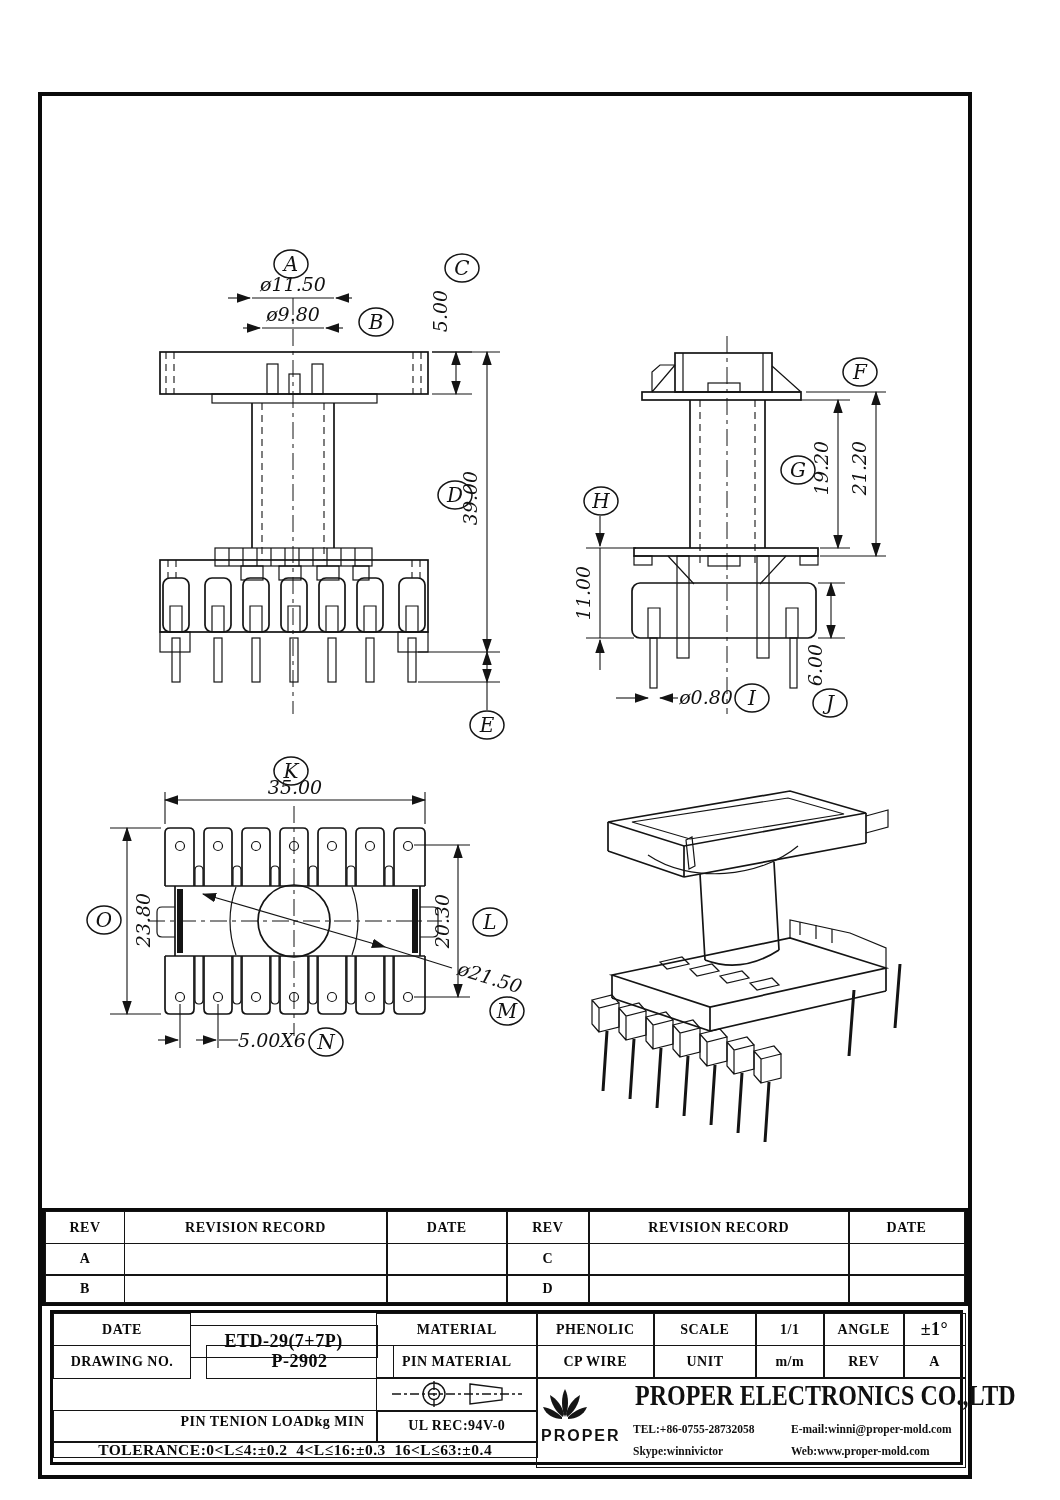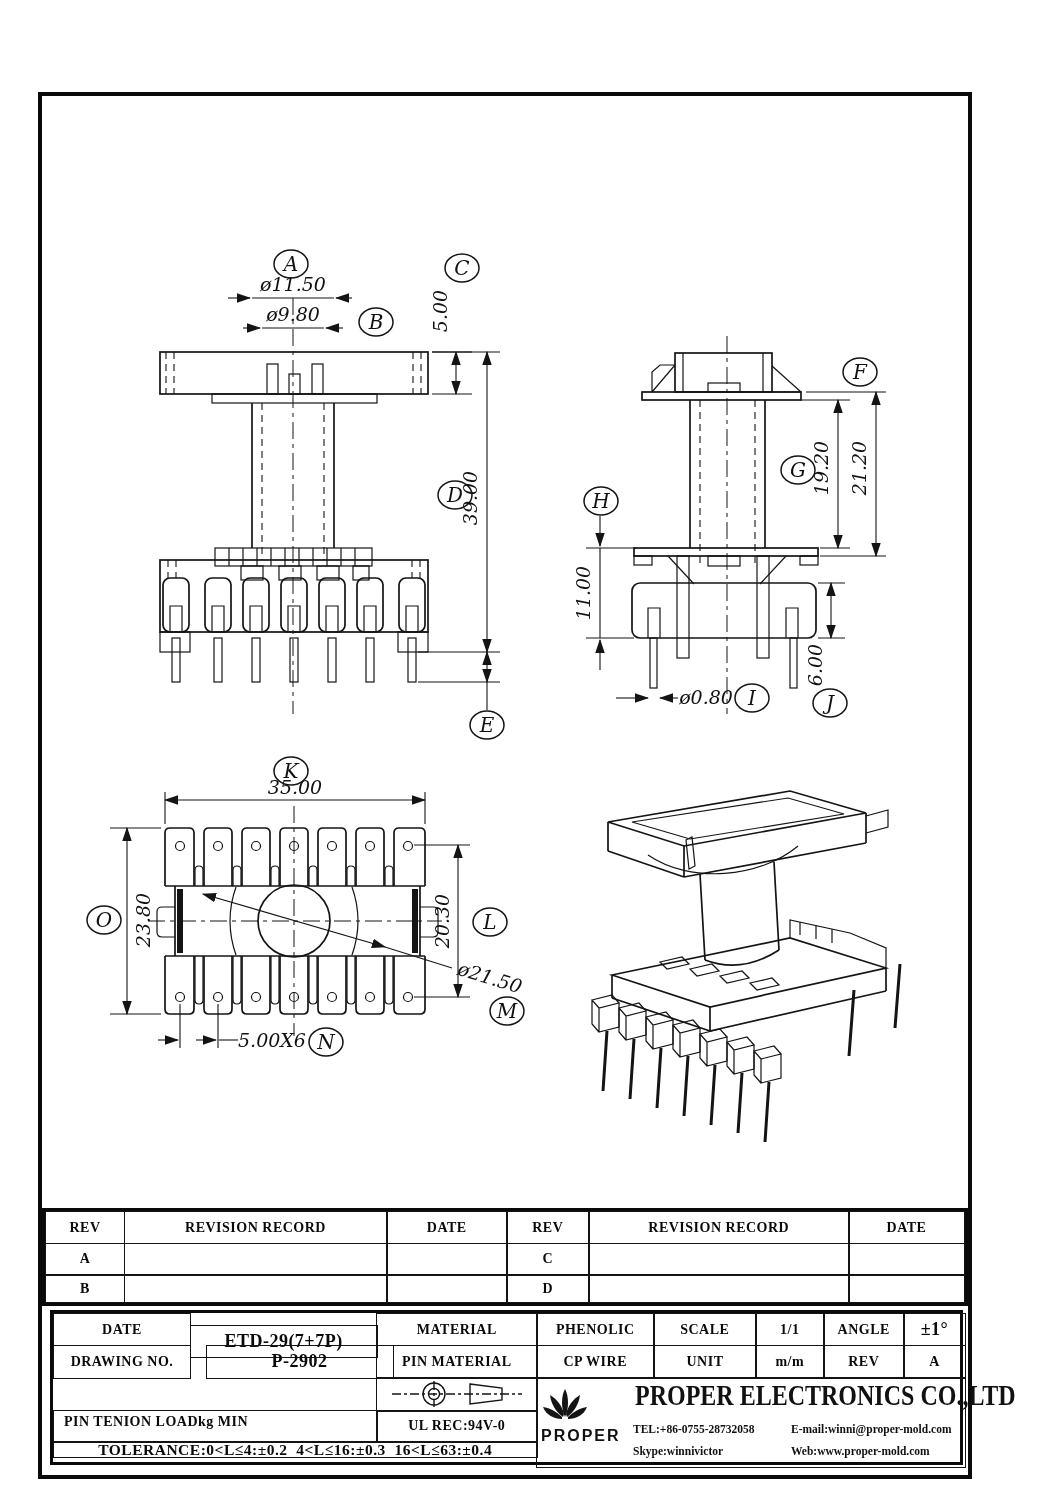--- a/index.html
+++ b/index.html
@@ -20,21 +20,21 @@
   .baltxt{font:italic 20px "DejaVu Serif",serif;fill:#111;text-anchor:middle;}
   .dimtxt{font:italic 19px "DejaVu Serif",serif;fill:#111;text-anchor:middle;}
 
   
   .abs{position:absolute;box-sizing:border-box;}
   .rt,.tb{border:3px solid #0a0a0a;}
   .cell{position:absolute;box-sizing:border-box;border:1.5px solid #141414;
         display:flex;align-items:center;justify-content:center;
         font-family:"Liberation Serif",serif;font-weight:700;color:#0a0a0a;
         font-size:14px;letter-spacing:.5px;white-space:nowrap;overflow:hidden;}
-  .cell.split{justify-content:flex-start;padding:0 12px 8px 10px;}
+  .cell.split{justify-content:flex-end;padding:0 12px 8px 10px;}
   .cell.pre{white-space:pre;font-size:15.5px;}
   .company{position:absolute;box-sizing:border-box;border:1.5px solid #141414;}
   .co-name{position:absolute;left:98px;top:1px;width:330px;text-align:center;
            font-size:24px;font-weight:700;letter-spacing:0;transform:scaleY(1.25);
            transform-origin:top;white-space:nowrap;}
   .co-grid{position:absolute;left:96px;top:40px;width:332px;display:grid;
            grid-template-columns:158px 174px;grid-auto-rows:22px;align-items:center;
            font-size:11.5px;font-weight:700;font-family:"Liberation Serif",serif;white-space:nowrap;}
   .logo{position:absolute;left:4px;top:10px;width:92px;text-align:left;}
   .logo-txt{font-family:"Liberation Sans",sans-serif;font-weight:700;font-size:16px;

